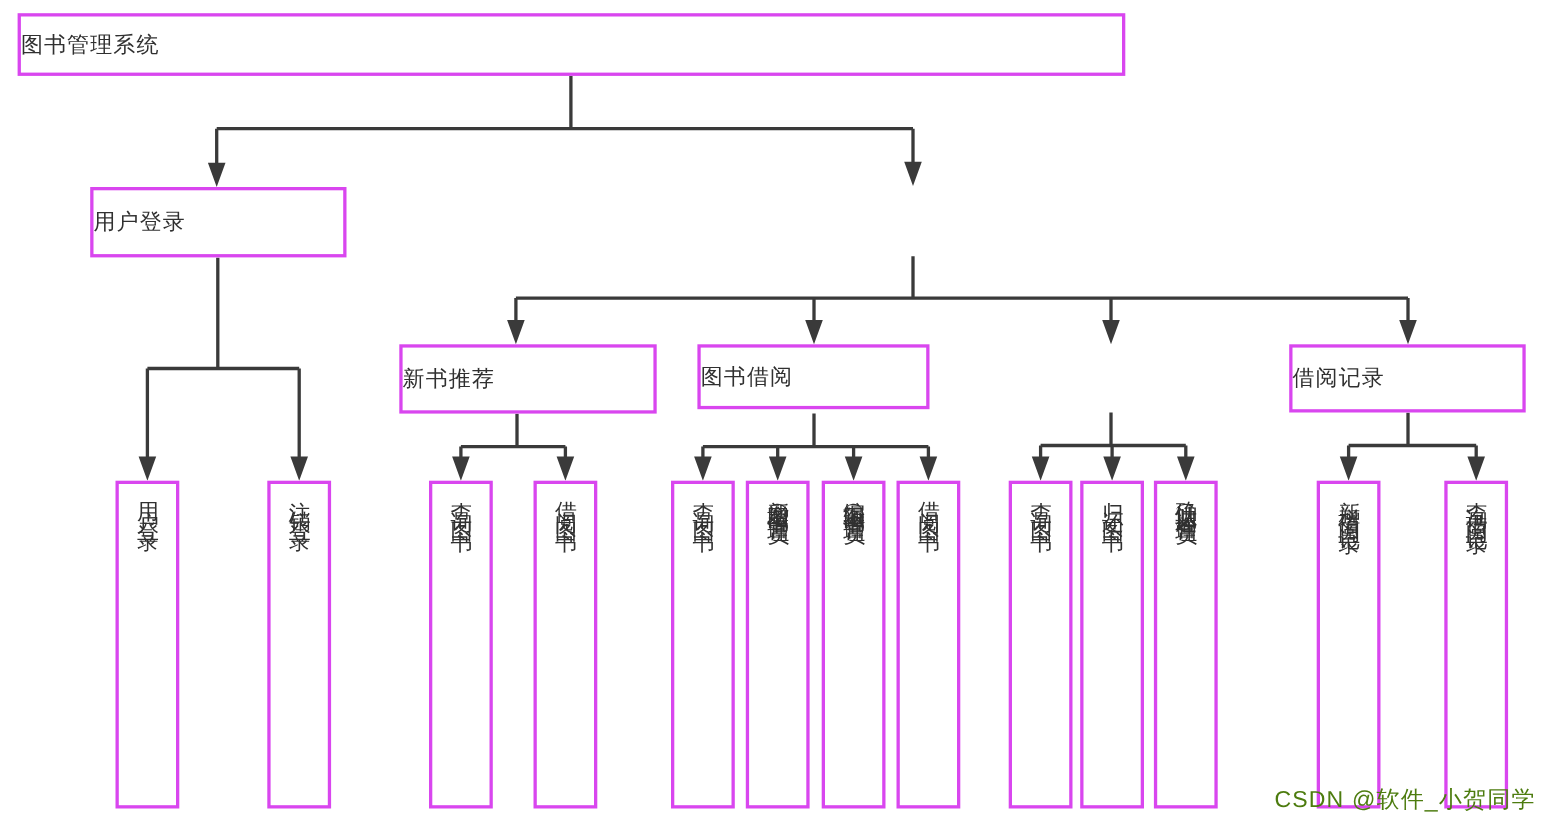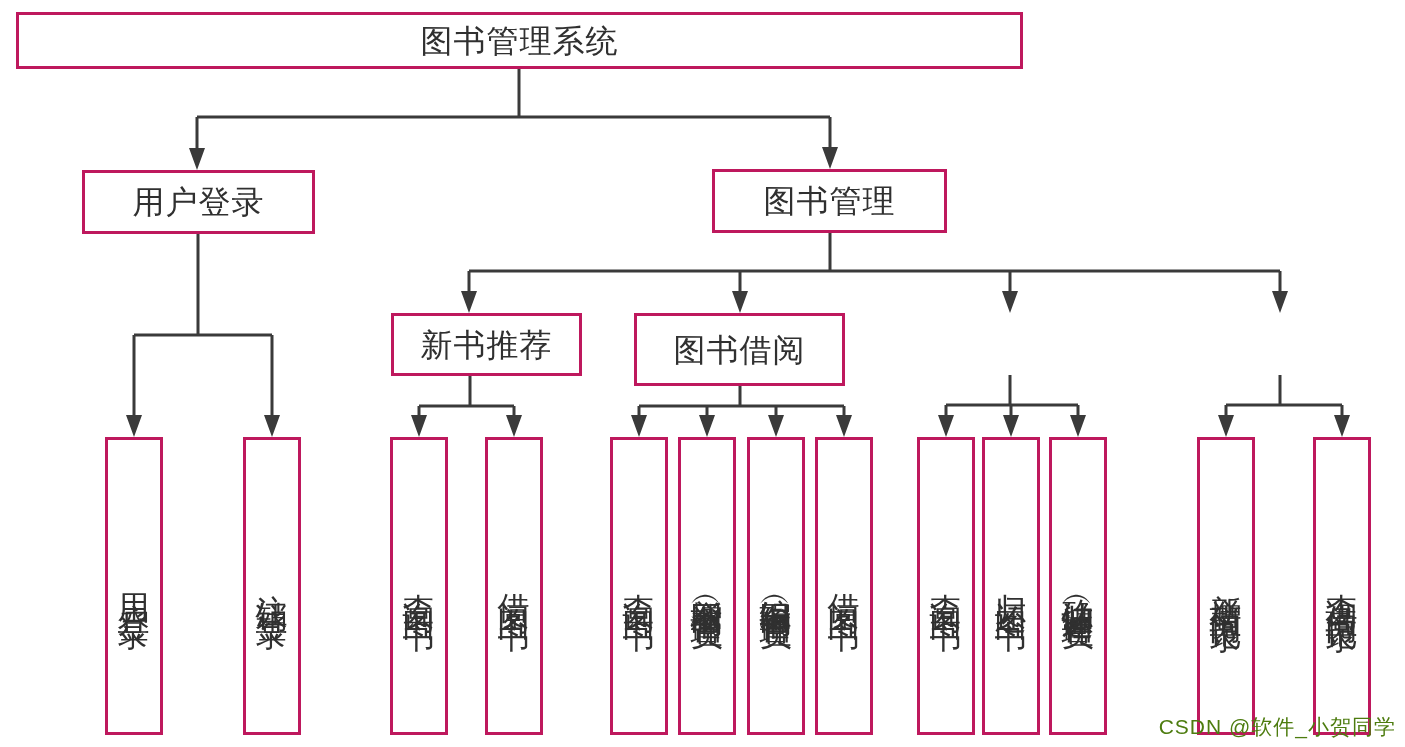--- a/index.html
+++ b/index.html
@@ -13,27 +13,27 @@
   }
   .connectors {
     position: absolute;
     left: 0; top: 0;
     width: 1405px; height: 747px;
     pointer-events: none;
   }
   .node {
     position: absolute;
     box-sizing: border-box;
-    border: 3px solid #be185d;
+    border: 3px solid #d946ef;
     background: #ffffff;
     display: flex;
     align-items: center;
-    justify-content: center;
+    justify-content: flex-start;
     color: #303030;
-    font-size: 32px;
+    font-size: 20px;
     letter-spacing: 1px;
     z-index: 2;
     line-height: 1;
   }
   .leaf {
     writing-mode: vertical-rl;
     text-orientation: mixed;
   }
   .watermark {
     position: absolute;
@@ -84,29 +84,29 @@
       M1334 415 L1350 415 L1342 437 Z"></path>
   </svg>
 
   <div class="node" style="left:16px; top:12px; width:1007px; height:57px;">
     <span>图书管理系统</span>
   </div>
 
   <div class="node" style="left:82px; top:170px; width:233px; height:64px;">
     <span>用户登录</span>
   </div>
-  <div class="node" style="left:712px; top:169px; width:235px; height:64px;">
-    <span>图书管理</span>
-  </div>
 
-  <div class="node" style="left:363px; top:313px; width:191px; height:63px;margin-left:28px;">
+  <div class="node" style="left:363px; top:313px; width:234px; height:63px;">
     <span>新书推荐</span>
   </div>
-  <div class="node" style="left:634px; top:313px; width:211px; height:73px;">
+  <div class="node" style="left:634px; top:313px; width:211px; height:59px;">
     <span>图书借阅</span>
+  </div>
+  <div class="node" style="left:1172px; top:313px; width:215px; height:62px;">
+    <span>借阅记录</span>
   </div>
 
   <div class="node leaf" style="left:105px; top:437px; width:58px; height:298px;">
     <span class="vtext" style="letter-spacing: 9px;">用户登录</span>
   </div>
   <div class="node leaf" style="left:243px; top:437px; width:58px; height:298px;">
     <span class="vtext" style="letter-spacing: 9px;">注销登录</span>
   </div>
 
   <div class="node leaf" style="left:390px; top:437px; width:58px; height:298px;">

